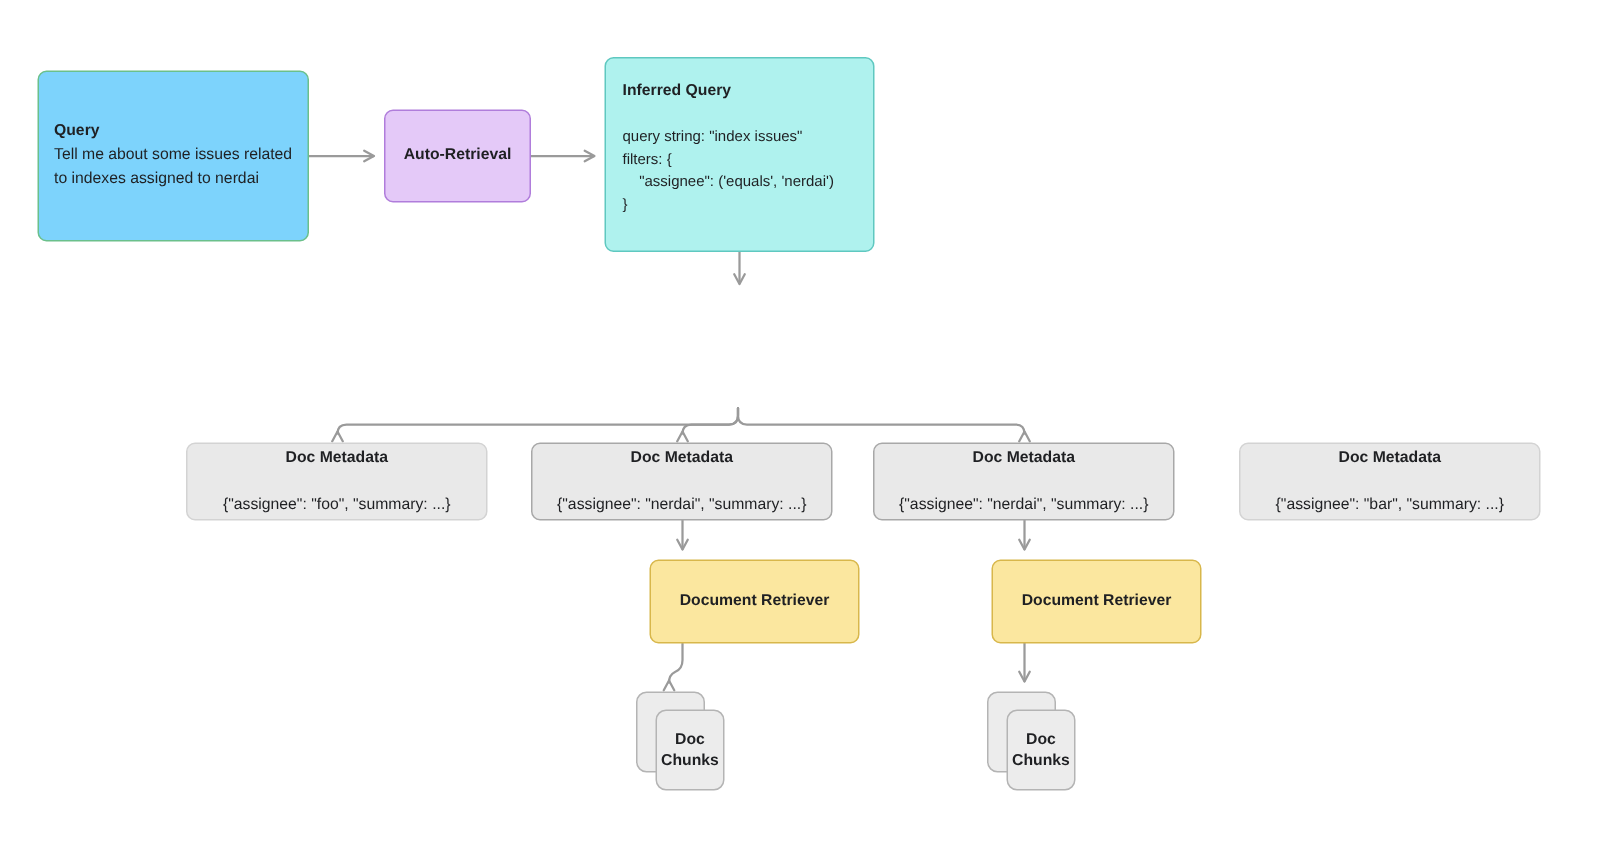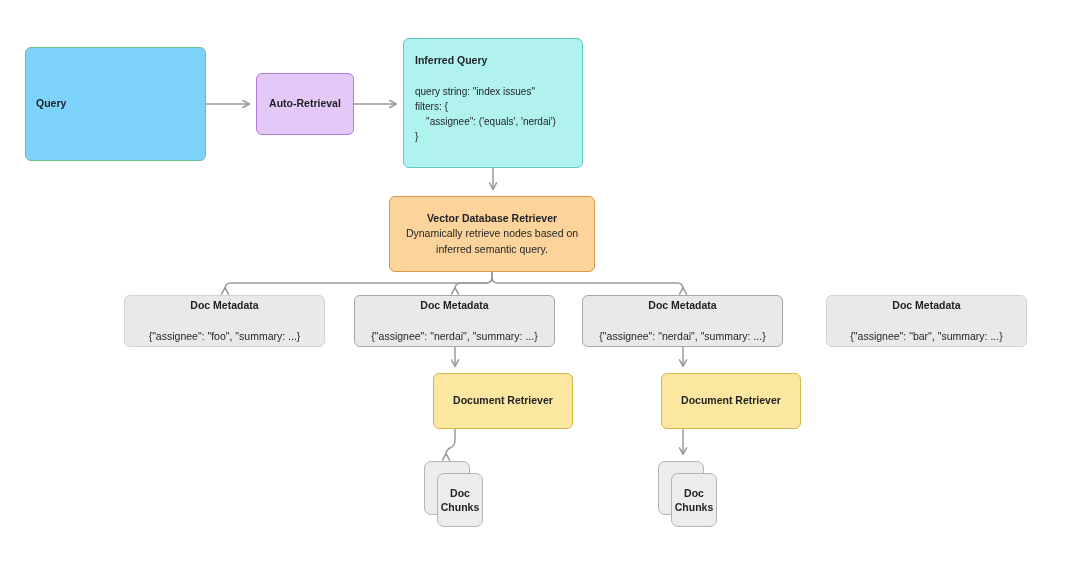--- a/index.html
+++ b/index.html
@@ -180,38 +180,35 @@
       <path d="M683,347 L683,366" marker-end="url(#arrowhead)"></path>
 
       <path d="M455,429 L455,440 Q455,446 450,448 Q446,450 446,455 L446,454" marker-end="url(#arrowhead)"></path>
 
       <path d="M683,429 L683,454" marker-end="url(#arrowhead)"></path>
     </g>
   </svg>
 
   <div class="node" id="node-query">
     <div class="title">Query</div>
+    <div class="body">Tell me about some issues related to indexes assigned to nerdai</div>
   </div>
 
   <div class="node" id="node-autoretrieval">
     <div class="title">Auto-Retrieval</div>
   </div>
 
   <div class="node" id="node-inferred">
     <div class="title">Inferred Query</div>
     <div class="body">query string: "index issues"
 filters: {
     "assignee": ('equals', 'nerdai')
 }</div>
   </div>
 
-  <div class="node" id="node-vectordb">
-    <div class="title">Vector Database Retriever</div>
-    <div class="body">Dynamically retrieve nodes based on inferred semantic query.</div>
-  </div>
 
   <div class="node node-meta meta-light" id="node-meta-0">
     <div class="title">Doc Metadata</div>
     <div class="body">{"assignee": "foo", "summary: ...}</div>
   </div>
 
   <div class="node node-meta meta-strong" id="node-meta-1">
     <div class="title">Doc Metadata</div>
     <div class="body">{"assignee": "nerdai", "summary: ...}</div>
   </div>

